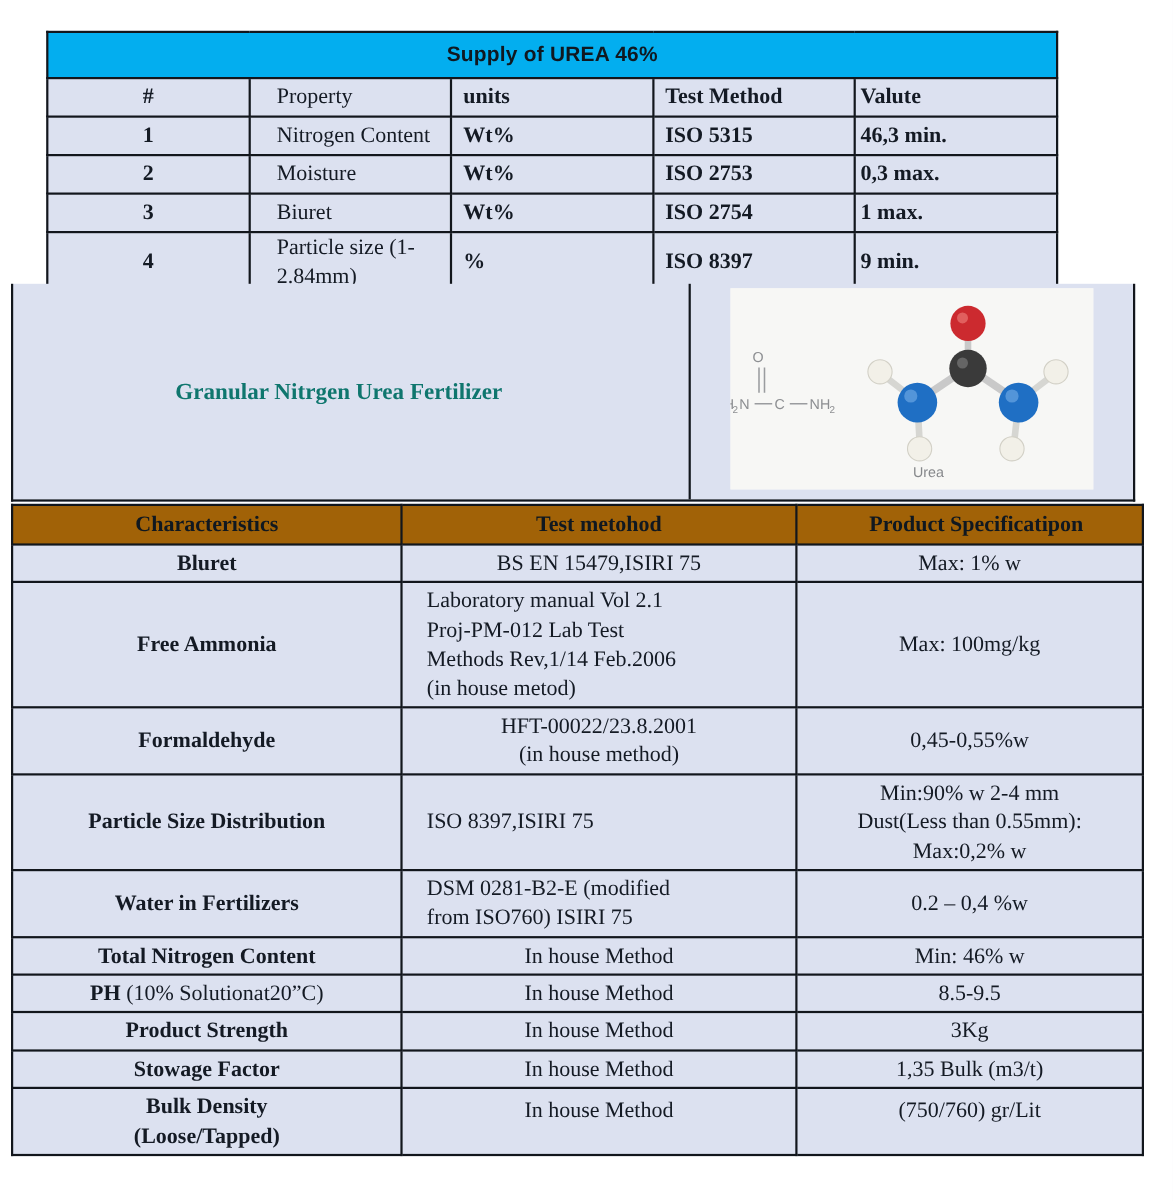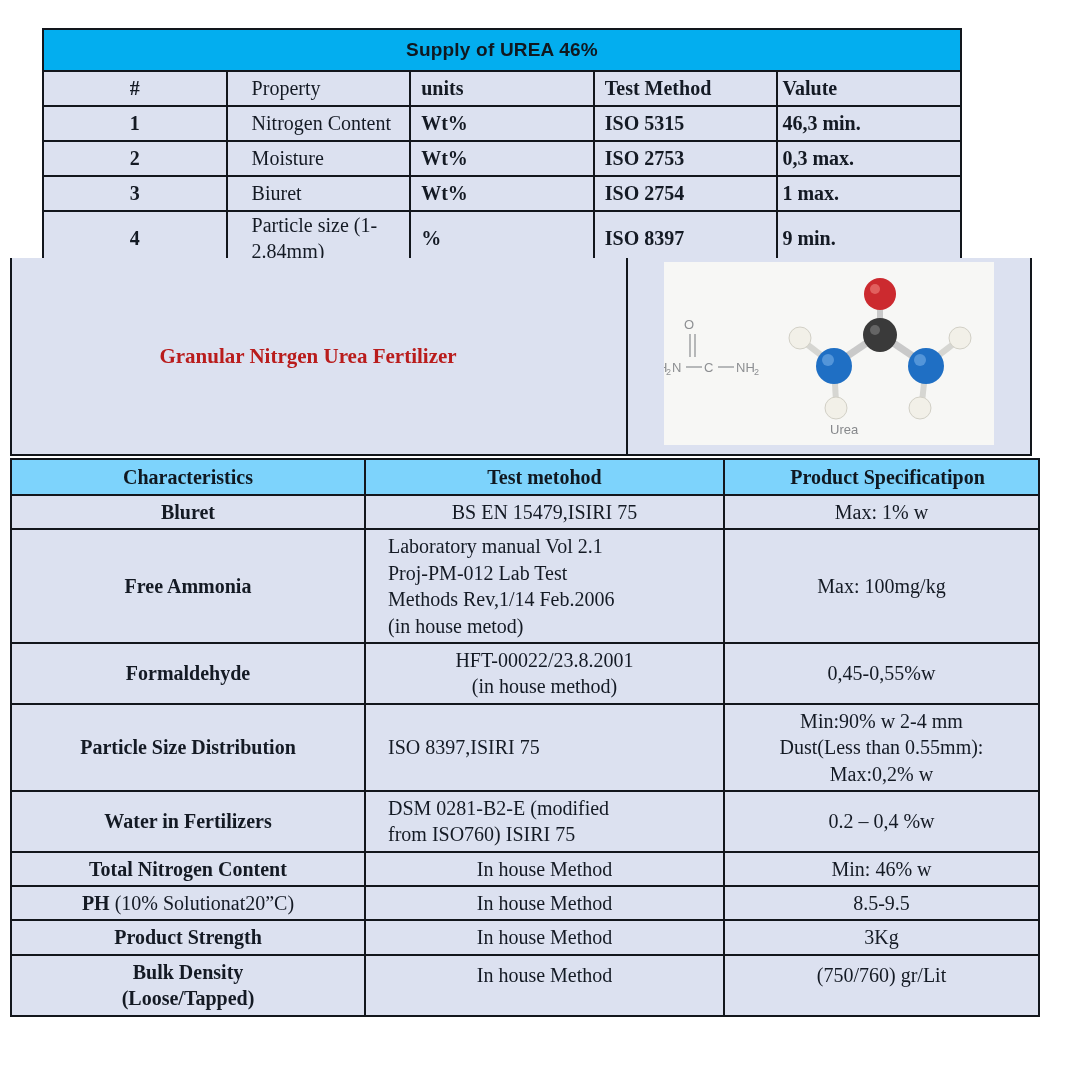--- a/index.html
+++ b/index.html
@@ -86,21 +86,21 @@
     width: 616px;
     border-right: 2px solid #12161c;
     box-sizing: border-box;
     display: flex;
     align-items: center;
     justify-content: center;
   }
   .band-caption {
     font-size: 21px;
     font-weight: bold;
-    color: #b91c1c;
+    color: #0f766e;
     text-align: center;
     padding-right: 22px;
   }
   .band-right {
     flex: 1;
     display: flex;
     align-items: flex-start;
     justify-content: center;
     padding-top: 4px;
     box-sizing: border-box;
@@ -114,21 +114,21 @@
   .mol-card svg { display: block; }
 
   
   .tbl-char {
     position: absolute;
     left: 10px;
     top: 458px;
     width: 1030px;
   }
   .tbl-char th {
-    background: #7dd3fc;
+    background: #a16207;
     color: #101820;
     text-align: center;
     font-weight: bold;
     font-size: 20px;
     height: 34px;
     font-family: "Liberation Serif", serif;
   }
   .tbl-char td {
     font-size: 20px;
     text-align: center;
@@ -341,20 +341,29 @@
       <tr>
         <td class="cell-char">Product Strength</td>
         <td class="cell-meth">
           <span class="ln">In house Method</span>
         </td>
         <td class="cell-spec">
           <span class="ln">3Kg</span>
         </td>
       </tr>
 
+      <tr>
+        <td class="cell-char">Stowage Factor</td>
+        <td class="cell-meth">
+          <span class="ln">In house Method</span>
+        </td>
+        <td class="cell-spec">
+          <span class="ln">1,35 Bulk (m3/t)</span>
+        </td>
+      </tr>
 
       <tr>
         <td class="cell-char">
           <span class="ln">Bulk Density</span>
           <span class="ln">(Loose/Tapped)</span>
         </td>
         <td class="cell-meth" style="vertical-align:top;padding-top:6px;">
           <span class="ln">In house Method</span>
         </td>
         <td class="cell-spec" style="vertical-align:top;padding-top:6px;">

